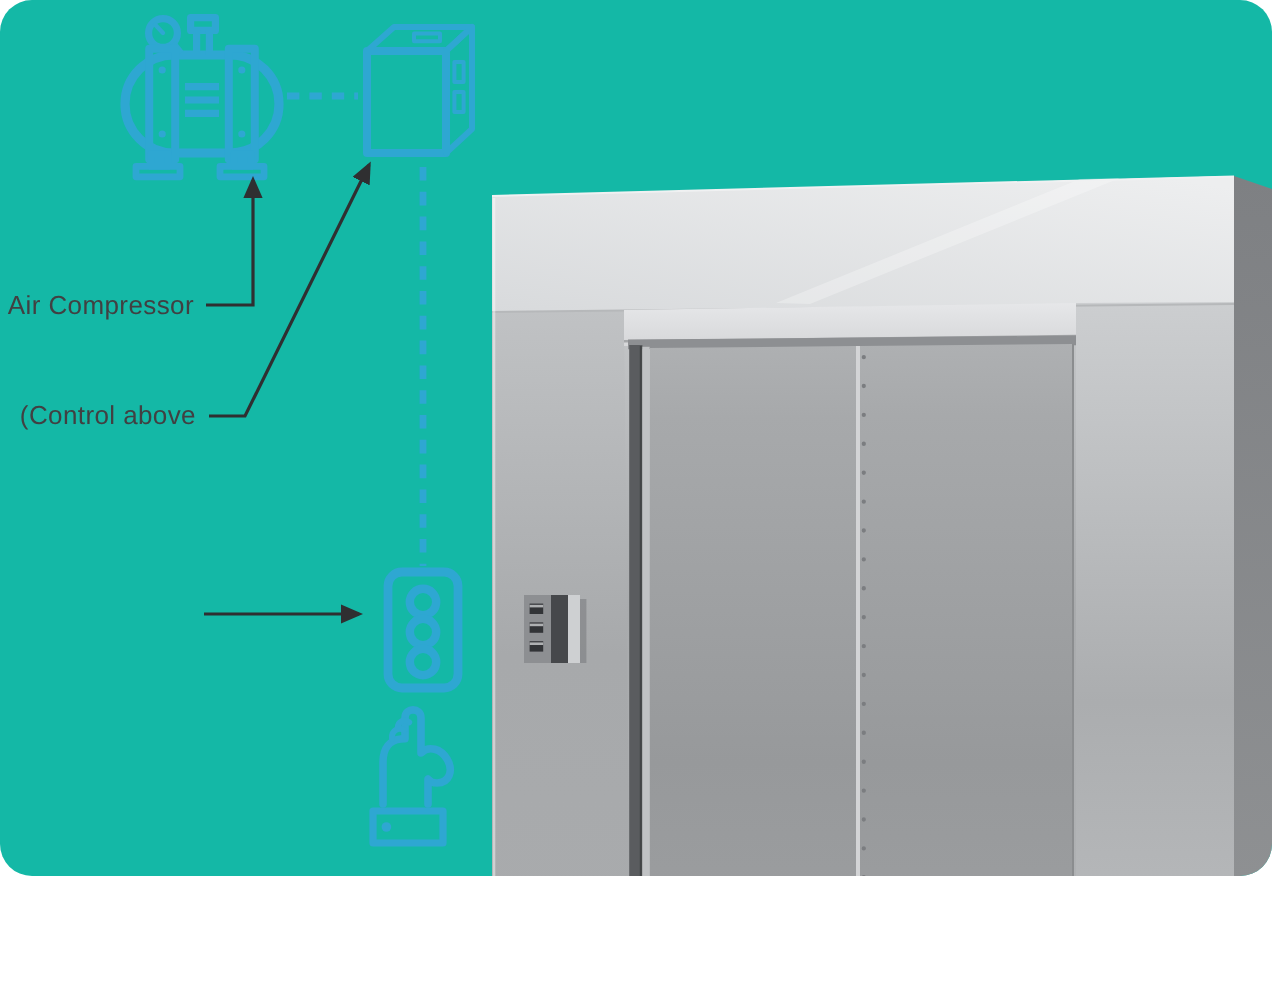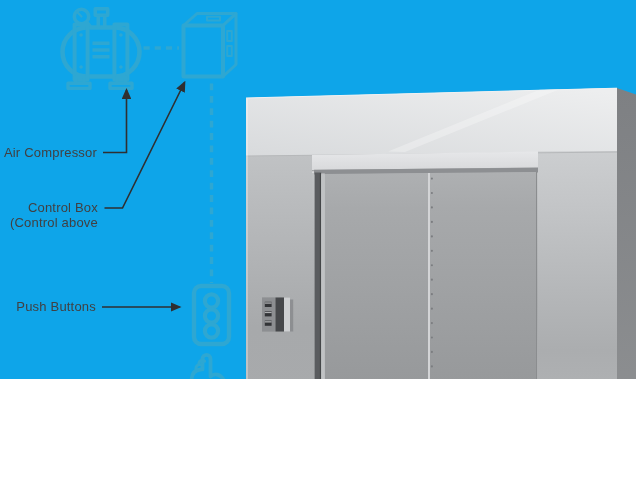--- a/index.html
+++ b/index.html
@@ -1,17 +1,17 @@
 <!DOCTYPE html>
 <html style="--accent: #2ea7d2; --text: #414042; --arrow: #2f2f31; --elevator_wall: #aaacae; --elevator_header: #e7e8ea; --elevator_door: #9da0a2; --elevator_side: #818386; --call_panel_dark: #46484b;"><head>
 <meta charset="utf-8">
 <style>
   html,body{margin:0;padding:0;background:#fff;}
-  .stage{position:relative;width:636px;height:379px;background:#0ea5e9;overflow:hidden;
-         font-family:"Liberation Sans",sans-serif;}
+  .stage{position:relative;width:636px;height:438px;background:#14b8a6;overflow:hidden;
+         font-family:"Liberation Sans",sans-serif;border-radius:16px;}
   .art{position:absolute;left:0;top:0;width:636px;height:496px;display:block;}
   .teal{stroke:var(--accent,#2ea7d2);fill:none;}
   .teal-fill{fill:var(--accent,#2ea7d2);stroke:none;}
   .arrow{stroke:var(--arrow,#2f2f31);fill:none;stroke-width:1.6;}
   .dash{stroke:var(--accent,#2ea7d2);fill:none;stroke-width:3.4;}
   .label{position:absolute;left:0;color:var(--text,#414042);font-size:13px;line-height:15.4px;
          text-align:right;letter-spacing:.2px;white-space:nowrap;}
   .label span{display:block;}
   #lbl-air{top:145px;width:97px;}
   #lbl-cb{top:200px;width:98px;}
@@ -161,18 +161,16 @@
     <g>
       <path class="arrow" d="M103 152.5 H126.5 V90" marker-end="url(#ah)"></path>
       <path class="arrow" d="M104.5 208 H122.5 L184.5 82.5" marker-end="url(#ah)"></path>
       <path class="arrow" d="M102 307 H179.5" marker-end="url(#ah)"></path>
     </g>
   </svg>
 
   <div class="label" id="lbl-air">Air Compressor</div>
 
   <div class="label" id="lbl-cb">
-    <span>Control Box</span>
     <span>(Control above</span>
   </div>
 
-  <div class="label" id="lbl-pb">Push Buttons</div>
 </div>
 
 </body></html>

